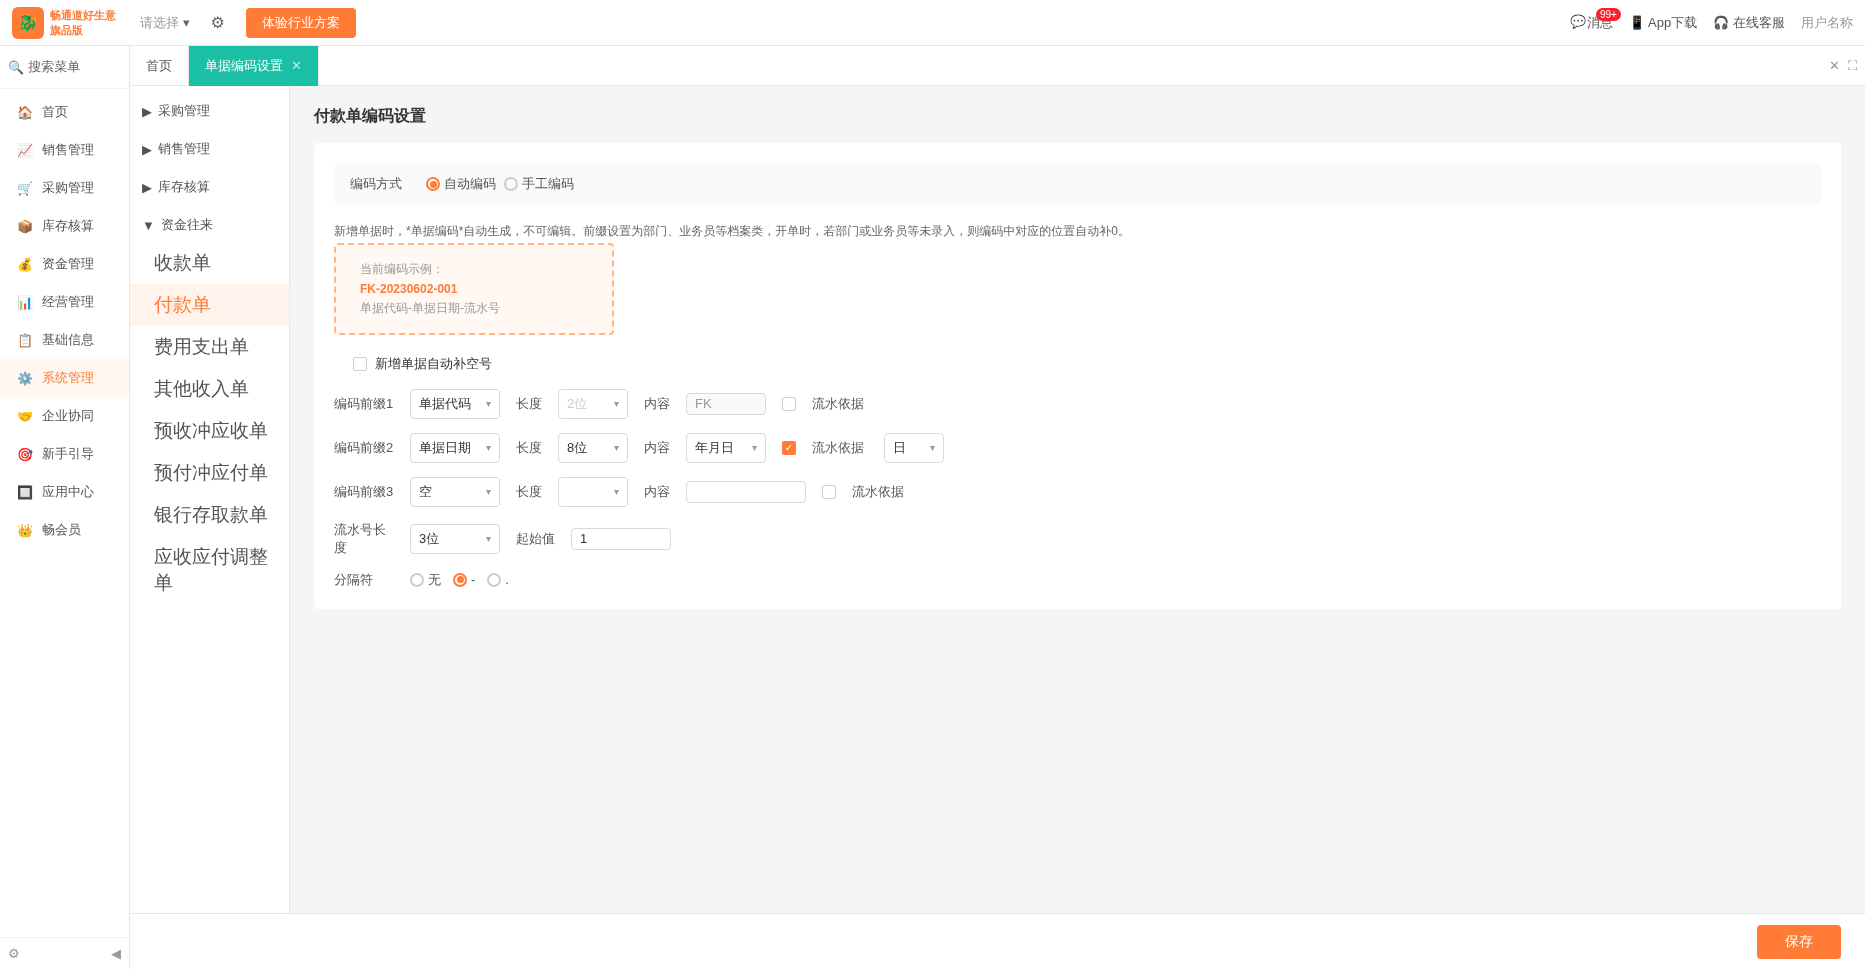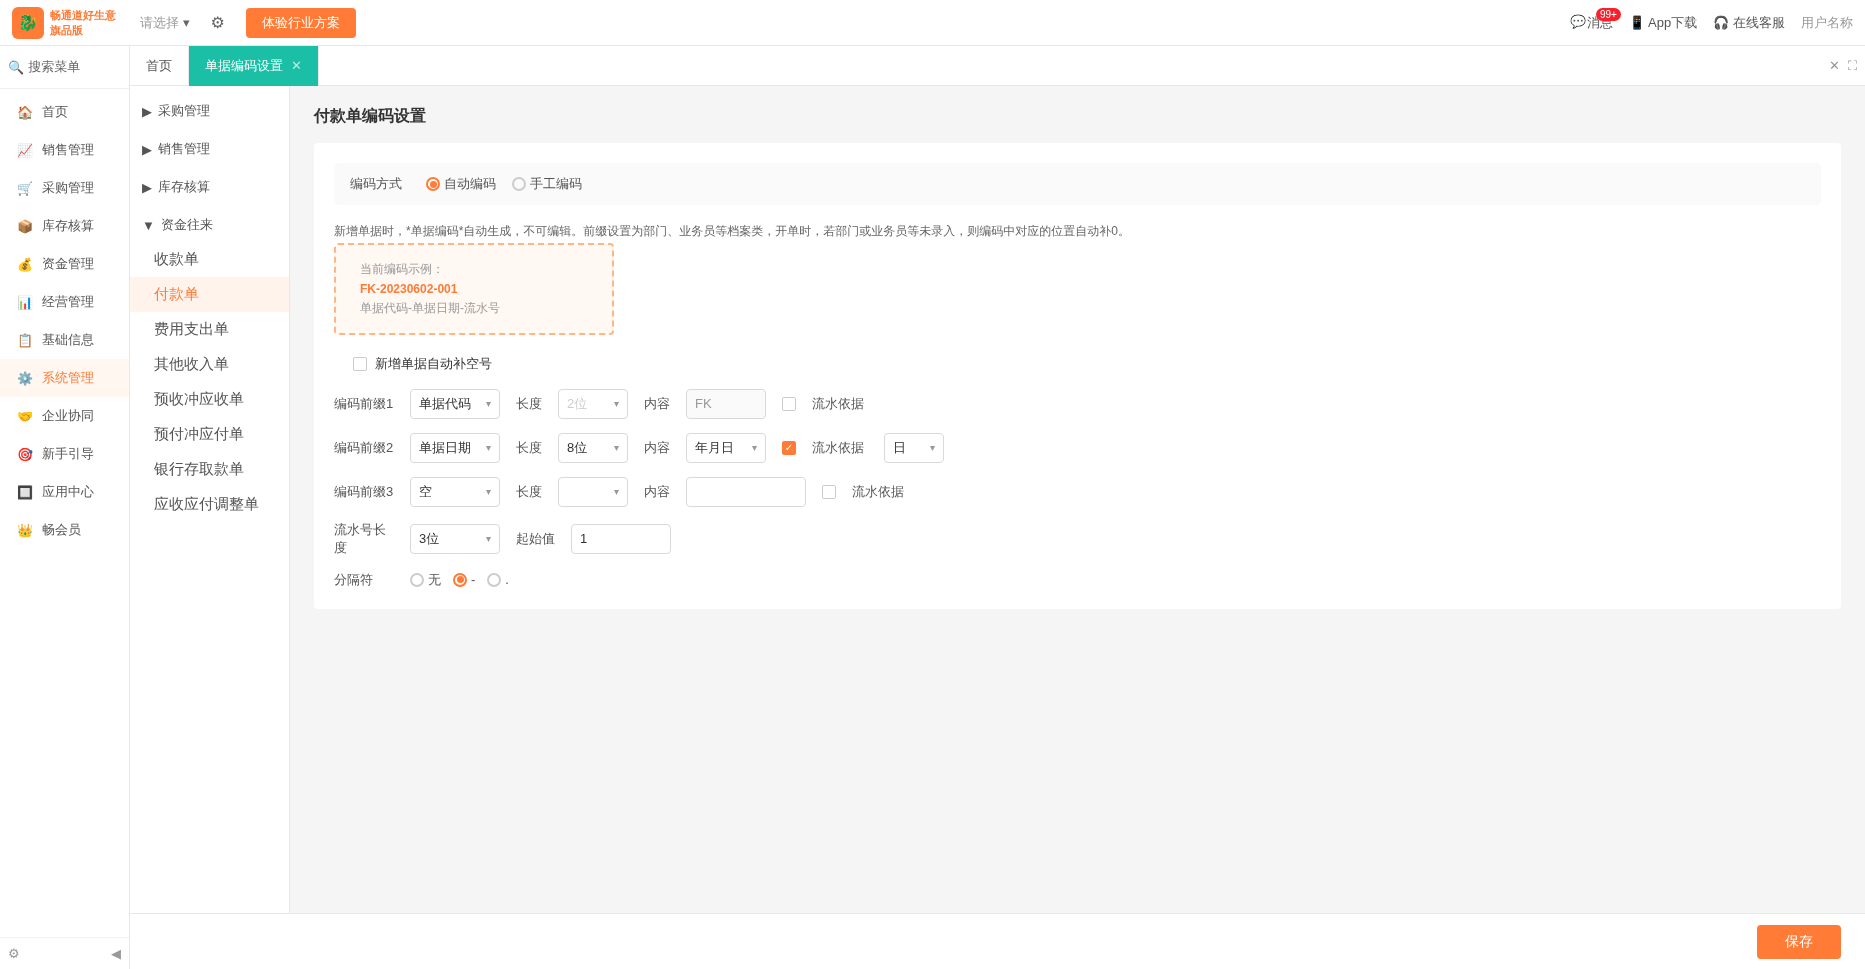--- a/index.html
+++ b/index.html
@@ -40,34 +40,34 @@
     .tab-item .tab-close { margin-left: 8px; opacity: 0.7; cursor: pointer; }
     .tab-bar-actions { margin-left: auto; display: flex; align-items: center; gap: 8px; padding-right: 8px; }
 
     
     .inner-layout { display: flex; flex: 1; overflow: hidden; }
 
     
     .sub-sidebar { width: 160px; background: #fff; border-right: 1px solid #e8e8e8; padding: 8px 0; overflow-y: auto; flex-shrink: 0; }
     .sub-sidebar-group { margin-bottom: 4px; }
     .sub-sidebar-group-title { display: flex; align-items: center; gap: 6px; padding: 8px 12px; font-size: 13px; color: #555; cursor: pointer; }
-    .sub-sidebar-item { padding: 8px 12px 8px 24px; font-size: 15px; color: #555; cursor: pointer; }
+    .sub-sidebar-item { padding: 8px 12px 8px 24px; font-size: 19px; color: #555; cursor: pointer; }
     .sub-sidebar-item.active { background: #fff3ec; color: #ff7b36; font-weight: 500; }
 
     
     .main-content { flex: 1; overflow-y: auto; padding: 20px 24px; background: #f5f5f5; }
     .page-title { font-size: 16px; font-weight: bold; color: #333; margin-bottom: 16px; }
 
     
     .settings-panel { background: white; border-radius: 4px; padding: 20px; }
 
     
     .encoding-method { display: flex; align-items: center; gap: 24px; padding: 12px 16px; background: #fafafa; border-radius: 4px; margin-bottom: 16px; }
     .encoding-method-label { font-size: 13px; color: #555; }
-    .radio-group { display: flex; align-items: center; gap: 16px; }
+    .radio-group { display: flex; align-items: center; gap: 8px; }
     .radio-item { display: flex; align-items: center; gap: 4px; cursor: pointer; font-size: 13px; color: #555; }
     .radio-circle { width: 14px; height: 14px; border-radius: 50%; border: 2px solid #ccc; display: flex; align-items: center; justify-content: center; }
     .radio-circle.checked { border-color: #ff7b36; }
     .radio-circle.checked::after { content: ''; width: 7px; height: 7px; border-radius: 50%; background: #ff7b36; }
 
     
     .info-text { font-size: 12px; color: #666; margin-bottom: 0; line-height: 1.8; }
 
     
     .preview-box { border: 2px dashed #ffb584; background: #fff8f3; border-radius: 4px; padding: 16px 24px; display: inline-block; margin-bottom: 20px; min-width: 280px; }
@@ -77,21 +77,21 @@
 
     
     .checkbox-row { display: flex; align-items: center; gap: 8px; margin-bottom: 16px; padding-left: 19px; }
     .checkbox-square { width: 14px; height: 14px; border: 1px solid #ccc; border-radius: 2px; background: white; flex-shrink: 0; cursor: pointer; }
 
     
     .form-row { display: flex; align-items: center; gap: 16px; margin-bottom: 14px; }
     .form-label { font-size: 13px; color: #555; width: 60px; flex-shrink: 0; }
     .form-select { height: 30px; border: 1px solid #d9d9d9; border-radius: 4px; padding: 0 8px; font-size: 13px; color: #333; background: white; display: flex; align-items: center; justify-content: space-between; cursor: pointer; min-width: 90px; gap: 4px; }
     .form-select-arrow { color: #999; font-size: 10px; }
-    .form-input { height: 30px; border: 1px solid #d9d9d9; border-radius: 4px; padding: 0 8px; font-size: 13px; color: #333; background: white; min-width: 80px; }
+    .form-input { height: 22px; border: 1px solid #d9d9d9; border-radius: 4px; padding: 0 8px; font-size: 13px; color: #333; background: white; min-width: 80px; }
     .form-input.readonly { background: #fafafa; color: #999; }
     .form-field-label { font-size: 13px; color: #555; }
 
     .checkbox-checked { width: 14px; height: 14px; border: 1px solid #ff7b36; border-radius: 2px; background: #ff7b36; display: flex; align-items: center; justify-content: center; flex-shrink: 0; cursor: pointer; }
     .checkbox-checked::after { content: '✓'; color: white; font-size: 10px; }
 
     
     .separator-row { display: flex; align-items: center; gap: 16px; margin-top: 8px; }
     .separator-options { display: flex; align-items: center; gap: 12px; }
     .radio-dot { width: 14px; height: 14px; border-radius: 50%; border: 2px solid #ccc; display: inline-flex; align-items: center; justify-content: center; cursor: pointer; }

